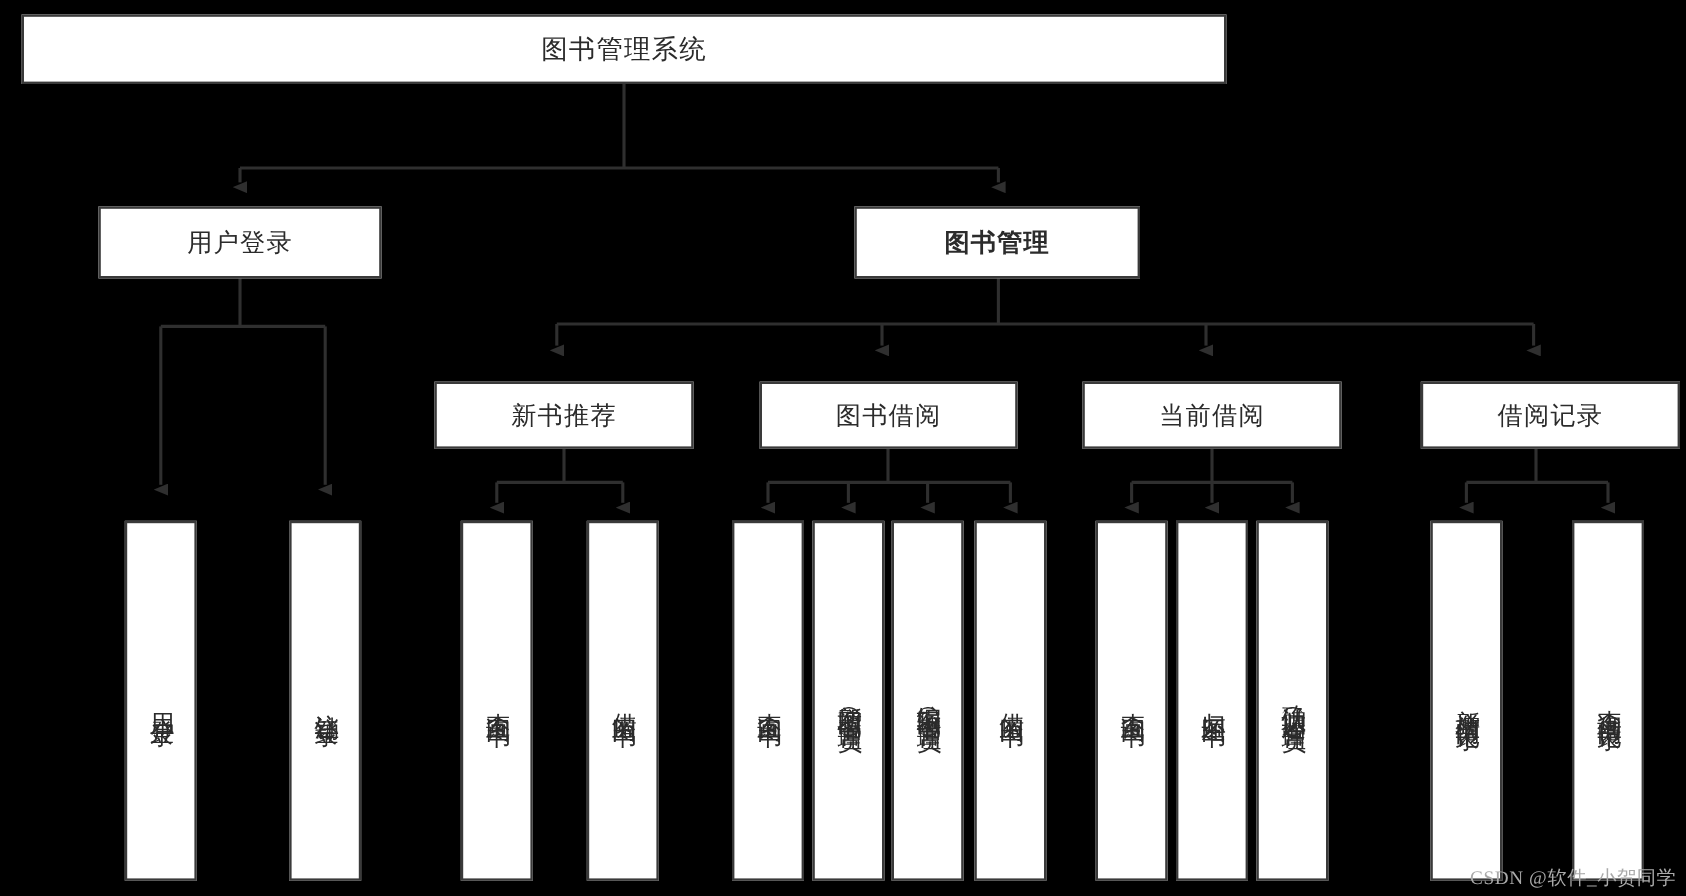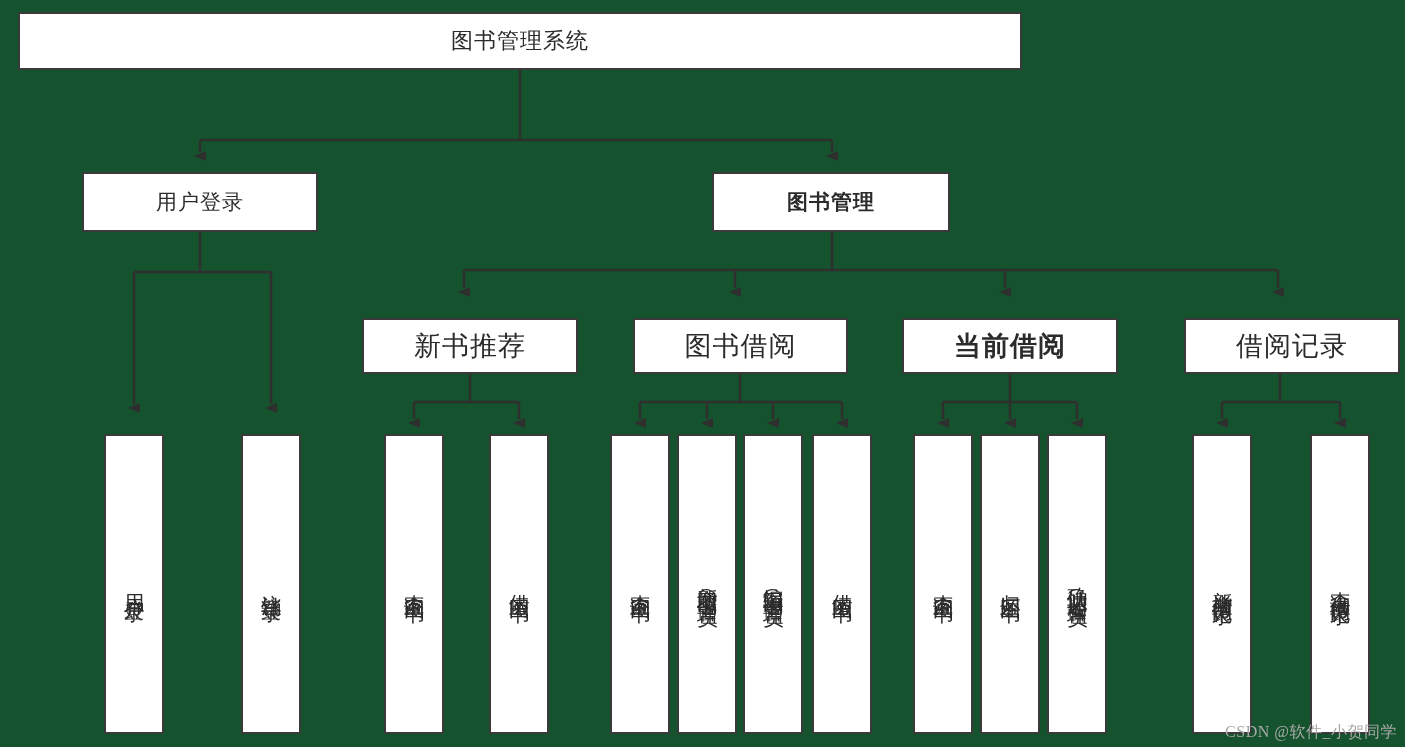--- a/index.html
+++ b/index.html
@@ -8,21 +8,21 @@
     background: #ffffff;
   }
   body {
     font-family: "Liberation Sans", "DejaVu Sans", sans-serif;
     color: #2b2b2b;
   }
   #canvas {
     position: relative;
     width: 1405px;
     height: 747px;
-    background: #14532d;
+    background: #000000;
     overflow: hidden;
   }
   svg#wires {
     position: absolute;
     left: 0;
     top: 0;
     width: 1405px;
     height: 747px;
     pointer-events: none;
   }
@@ -36,21 +36,21 @@
     justify-content: center;
     text-align: center;
   }
   .node.root {
     font-size: 22px;
   }
   .node.tier1 {
     font-size: 21px;
   }
   .node.tier2 {
-    font-size: 27px;
+    font-size: 21px;
   }
   .node.leaf {
     font-size: 20.5px;
     padding: 6px 0;
     align-items: center;
   }
   .vlabel {
     writing-mode: vertical-rl;
     text-orientation: upright;
     letter-spacing: 3px;
@@ -140,21 +140,21 @@
   </div>
 
   <div class="node tier2" style="left:362px; top:318px; width:216px; height:56px;">
     <span class="hlabel">新书推荐</span>
   </div>
 
   <div class="node tier2" style="left:633px; top:318px; width:215px; height:56px;">
     <span class="hlabel">图书借阅</span>
   </div>
 
-  <div class="node tier2" style="left:902px; top:318px; width:216px; height:56px;font-weight:bold;">
+  <div class="node tier2" style="left:902px; top:318px; width:216px; height:56px;">
     <span class="hlabel">当前借阅</span>
   </div>
 
   <div class="node tier2" style="left:1172px; top:318px; width:216px; height:56px;margin-left:12px;">
     <span class="hlabel">借阅记录</span>
   </div>
 
   <div class="node leaf" style="left:104px; top:434px; width:60px; height:300px;">
     <span class="vlabel">用户登录</span>
   </div>

